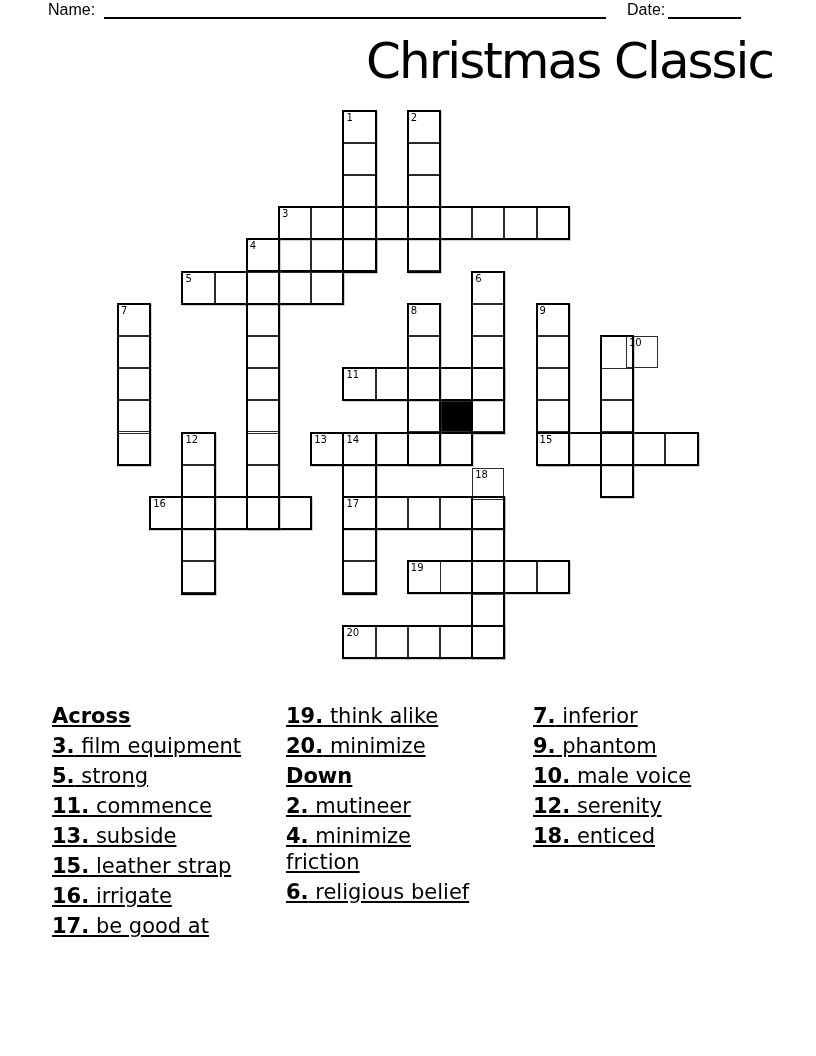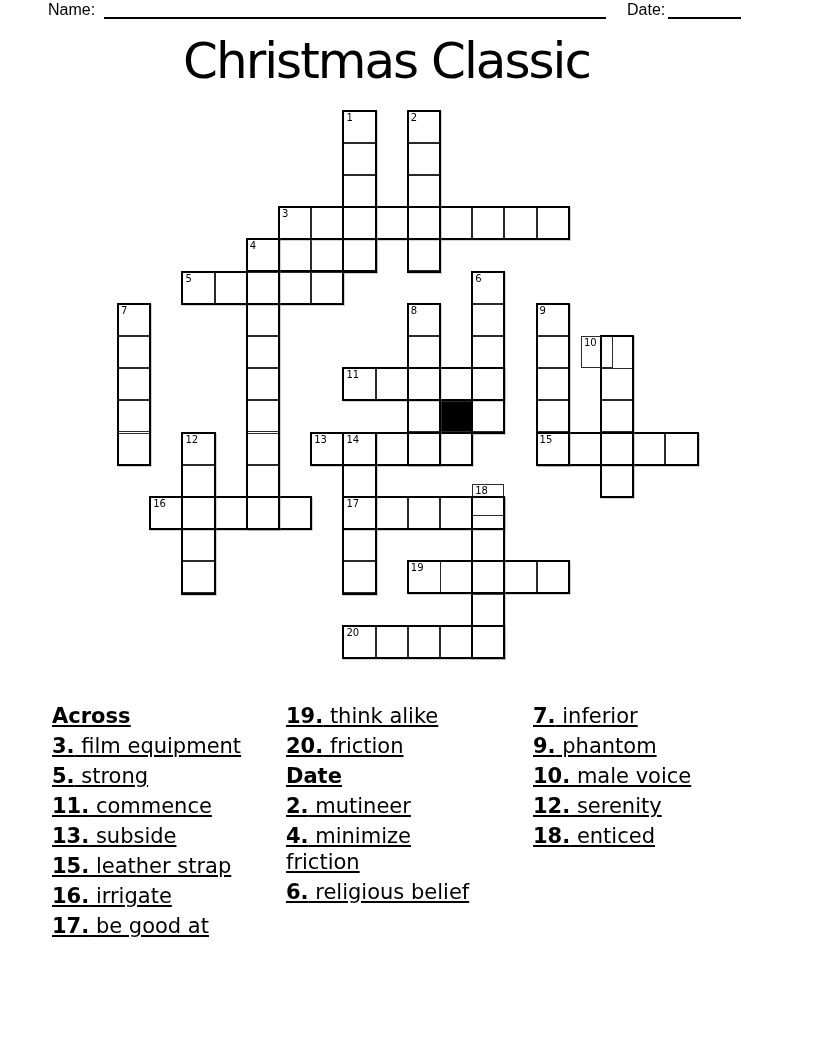--- a/index.html
+++ b/index.html
@@ -17,21 +17,21 @@
     font-family:"Liberation Sans", sans-serif;
     font-size:16px; color:#000;
   }
   .blank-line {
     position:absolute; top:0; height:17px;
     border-bottom:2px solid #000;
   }
   
   .title {
     position:absolute; top:36px; left:0; width:773px;
-    text-align:center;
+    text-align:right;
     font-size:50px; letter-spacing:-2px; line-height:50px;
     color:#000; white-space:nowrap;
   }
   
   .grid { position:absolute; left:0; top:0; width:816px; height:700px; }
   .cell {
     position:absolute; box-sizing:border-box;
     background:#fff; border:1px solid #2b2b2b;
   }
   .cell.black { background:#000; }
@@ -111,21 +111,21 @@
     <div class="cell" style="left: 182.4px; top: 496.9px; width: 32.2px; height: 32.2px;"></div>
     <div class="cell" style="left: 214.6px; top: 496.9px; width: 32.2px; height: 32.2px;"></div>
     <div class="cell" style="left: 246.8px; top: 496.9px; width: 32.2px; height: 32.2px;"></div>
     <div class="cell" style="left: 279px; top: 496.9px; width: 32.2px; height: 32.2px;"></div>
     <div class="cell" style="left: 343.4px; top: 496.9px; width: 32.2px; height: 32.2px;">
       <span class="num">17</span>
     </div>
     <div class="cell" style="left: 375.6px; top: 496.9px; width: 32.2px; height: 32.2px;"></div>
     <div class="cell" style="left: 407.8px; top: 496.9px; width: 32.2px; height: 32.2px;"></div>
     <div class="cell" style="left: 440px; top: 496.9px; width: 32.2px; height: 32.2px;"></div>
-    <div class="cell" style="left: 472.2px; top: 484px; width: 32.2px; height: 32.2px;">
+    <div class="cell" style="left: 472.2px; top: 468px; width: 32.2px; height: 32.2px;">
       <span class="num">18</span>
     </div>
     <div class="cell" style="left: 407.8px; top: 561.3px; width: 46px; height: 32.2px;">
       <span class="num">19</span>
     </div>
     <div class="cell" style="left: 440px; top: 561.3px; width: 32.2px; height: 32.2px;"></div>
     <div class="cell" style="left: 472.2px; top: 561.3px; width: 32.2px; height: 32.2px;"></div>
     <div class="cell" style="left: 504.4px; top: 561.3px; width: 32.2px; height: 32.2px;"></div>
     <div class="cell" style="left: 536.6px; top: 561.3px; width: 32.2px; height: 32.2px;"></div>
     <div class="cell" style="left: 343.4px; top: 625.7px; width: 32.2px; height: 32.2px;">
@@ -175,21 +175,21 @@
       <span class="num">8</span>
     </div>
     <div class="cell" style="left: 407.8px; top: 335.9px; width: 32.2px; height: 32.2px;"></div>
     <div class="cell" style="left: 407.8px; top: 400.3px; width: 32.2px; height: 32.2px;"></div>
     <div class="cell" style="left: 536.6px; top: 303.7px; width: 32.2px; height: 32.2px;">
       <span class="num">9</span>
     </div>
     <div class="cell" style="left: 536.6px; top: 335.9px; width: 32.2px; height: 32.2px;"></div>
     <div class="cell" style="left: 536.6px; top: 368.1px; width: 32.2px; height: 32.2px;"></div>
     <div class="cell" style="left: 536.6px; top: 400.3px; width: 32.2px; height: 32.2px;"></div>
-    <div class="cell" style="left: 581px; top: 335.9px; width: 32.2px; height: 32.2px;">
+    <div class="cell" style="left: 626px; top: 335.9px; width: 32.2px; height: 32.2px;">
       <span class="num">10</span>
     </div>
     <div class="cell" style="left: 601px; top: 368.1px; width: 32.2px; height: 32.2px;"></div>
     <div class="cell" style="left: 601px; top: 400.3px; width: 32.2px; height: 32.2px;"></div>
     <div class="cell" style="left: 601px; top: 464.7px; width: 32.2px; height: 32.2px;"></div>
     <div class="cell" style="left: 182.4px; top: 432.5px; width: 32.2px; height: 32.2px;">
       <span class="num">12</span>
     </div>
     <div class="cell" style="left: 182.4px; top: 464.7px; width: 32.2px; height: 32.2px;"></div>
     <div class="cell" style="left: 182.4px; top: 529.1px; width: 32.2px; height: 32.2px;"></div>
@@ -228,22 +228,22 @@
     <div class="clue"><b>3.</b><span> film equipment</span></div>
     <div class="clue"><b>5.</b><span> strong</span></div>
     <div class="clue"><b>11.</b><span> commence</span></div>
     <div class="clue"><b>13.</b><span> subside</span></div>
     <div class="clue"><b>15.</b><span> leather strap</span></div>
     <div class="clue"><b>16.</b><span> irrigate</span></div>
     <div class="clue"><b>17.</b><span> be good at</span></div>
   </div>
 <div class="clue-col" style="left:286px">
     <div class="clue"><b>19.</b><span> think alike</span></div>
-    <div class="clue"><b>20.</b><span> friction</span></div>
-    <div class="clue-header">Date</div>
+    <div class="clue"><b>20.</b><span> minimize</span></div>
+    <div class="clue-header">Down</div>
     <div class="clue"><b>2.</b><span> mutineer</span></div>
     <div class="clue wrap"><b>4.</b><span> minimize friction</span></div>
     <div class="clue"><b>6.</b><span> religious belief</span></div>
   </div>
 <div class="clue-col" style="left:533px">
     <div class="clue"><b>7.</b><span> inferior</span></div>
     <div class="clue"><b>9.</b><span> phantom</span></div>
     <div class="clue"><b>10.</b><span> male voice</span></div>
     <div class="clue"><b>12.</b><span> serenity</span></div>
     <div class="clue"><b>18.</b><span> enticed</span></div>

